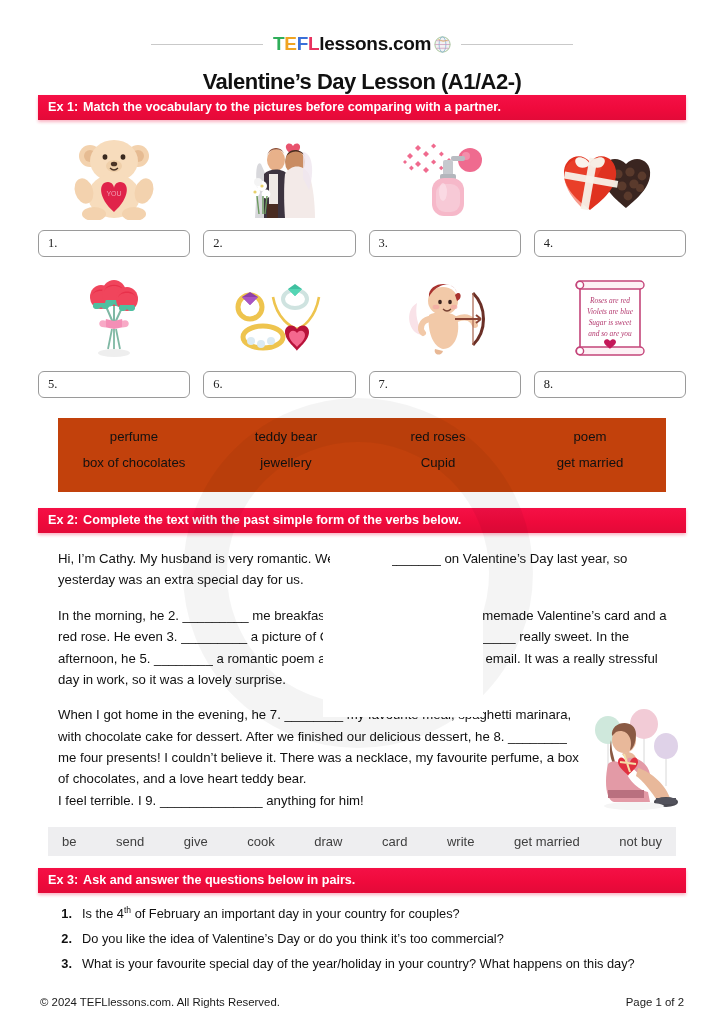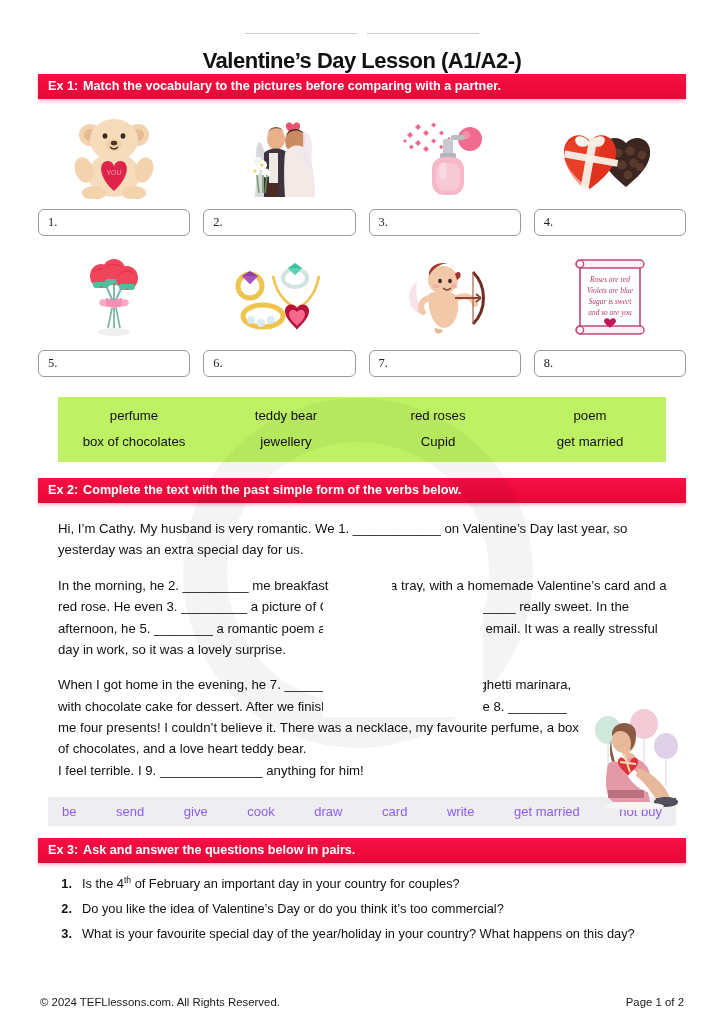--- a/index.html
+++ b/index.html
@@ -70,39 +70,39 @@
     margin-top: 10px; width: 100%; height: 27px;
     border: 1px solid #9a9a9a; border-radius: 6px;
     background: #fff; display: flex; align-items: center;
     padding-left: 9px; font-size: 12.5px;
     font-family: "Liberation Serif", serif; color: #222;
   }
   .row2 { margin-top: 18px; }
 
   
   .wordbank {
-    margin: 20px 58px 0 58px; background: #bef264;
-    padding: 11px 0 13px 0;
+    margin: 20px 58px 0 58px; background: #c2410c;
+    padding: 11px 0 22px 0;
   }
   .wb-row { display: grid; grid-template-columns: repeat(4,1fr); }
   .wb-row + .wb-row { margin-top: 11px; }
   .wb-cell { text-align: center; font-size: 13.2px; color: #111; }
 
   
   .para {
     margin: 14px 50px 0 58px; font-size: 13.2px; line-height: 1.62; color: #111;
   }
   .para.p1 { margin-top: 15px; }
   .para.p3 { margin-right: 140px; }
 
   
   .verbbank {
     margin: 16px 48px 0 48px; background: #eeeef0;
     display: flex; align-items: center; justify-content: space-between;
-    padding: 7px 14px; font-size: 13px; color: #8b5cf6;
+    padding: 7px 14px; font-size: 13px; color: #404040;
   }
 
   
   .qlist { margin: 11px 48px 0 48px; }
   .qitem { display: flex; font-size: 12.8px; line-height: 1.55; margin-bottom: 5px; color:#111; }
   .q-n { font-weight: bold; width: 24px; flex: 0 0 24px; text-align: right; margin-right: 10px; }
   sup { font-size: 8.5px; vertical-align: super; }
 
   
   .footer {
@@ -115,20 +115,33 @@
   
   .side-art { position: absolute; right: 36px; top: 706px; width: 110px; height: 110px; }
 </style>
 </head>
 <body>
 
 <div class="page">
 
   <div class="logo-row">
     <div class="rule"></div>
+    <div class="logo">
+      <span class="logo-text">
+        <span class="l-t">T</span><span class="l-e">E</span><span class="l-f">F</span><span class="l-l">L</span><span class="l-rest">lessons.com</span>
+      </span>
+      <span>
+        <svg class="globe" viewBox="0 0 20 20">
+          <circle cx="10" cy="10" r="9" fill="#f2f2f2" stroke="#9bbf8f" stroke-width="1"></circle>
+          <ellipse cx="10" cy="10" rx="4" ry="9" fill="none" stroke="#7fb0d8" stroke-width="0.9"></ellipse>
+          <path d="M1 10h18M2.4 5.6h15.2M2.4 14.4h15.2" stroke="#c98fb4" stroke-width="0.8" fill="none"></path>
+          <path d="M5 4 Q11 8 16 5" stroke="#e0b24e" stroke-width="0.8" fill="none"></path>
+        </svg>
+      </span>
+    </div>
     <div class="rule"></div>
   </div>
 
   <h1 class="title">Valentine’s Day Lesson (A1/A2-)</h1>
 
   <div class="ex-bar">
     <span class="num">Ex 1:</span><span>Match the vocabulary to the pictures before comparing with a partner.</span>
   </div>
 
   <div class="pic-grid">

